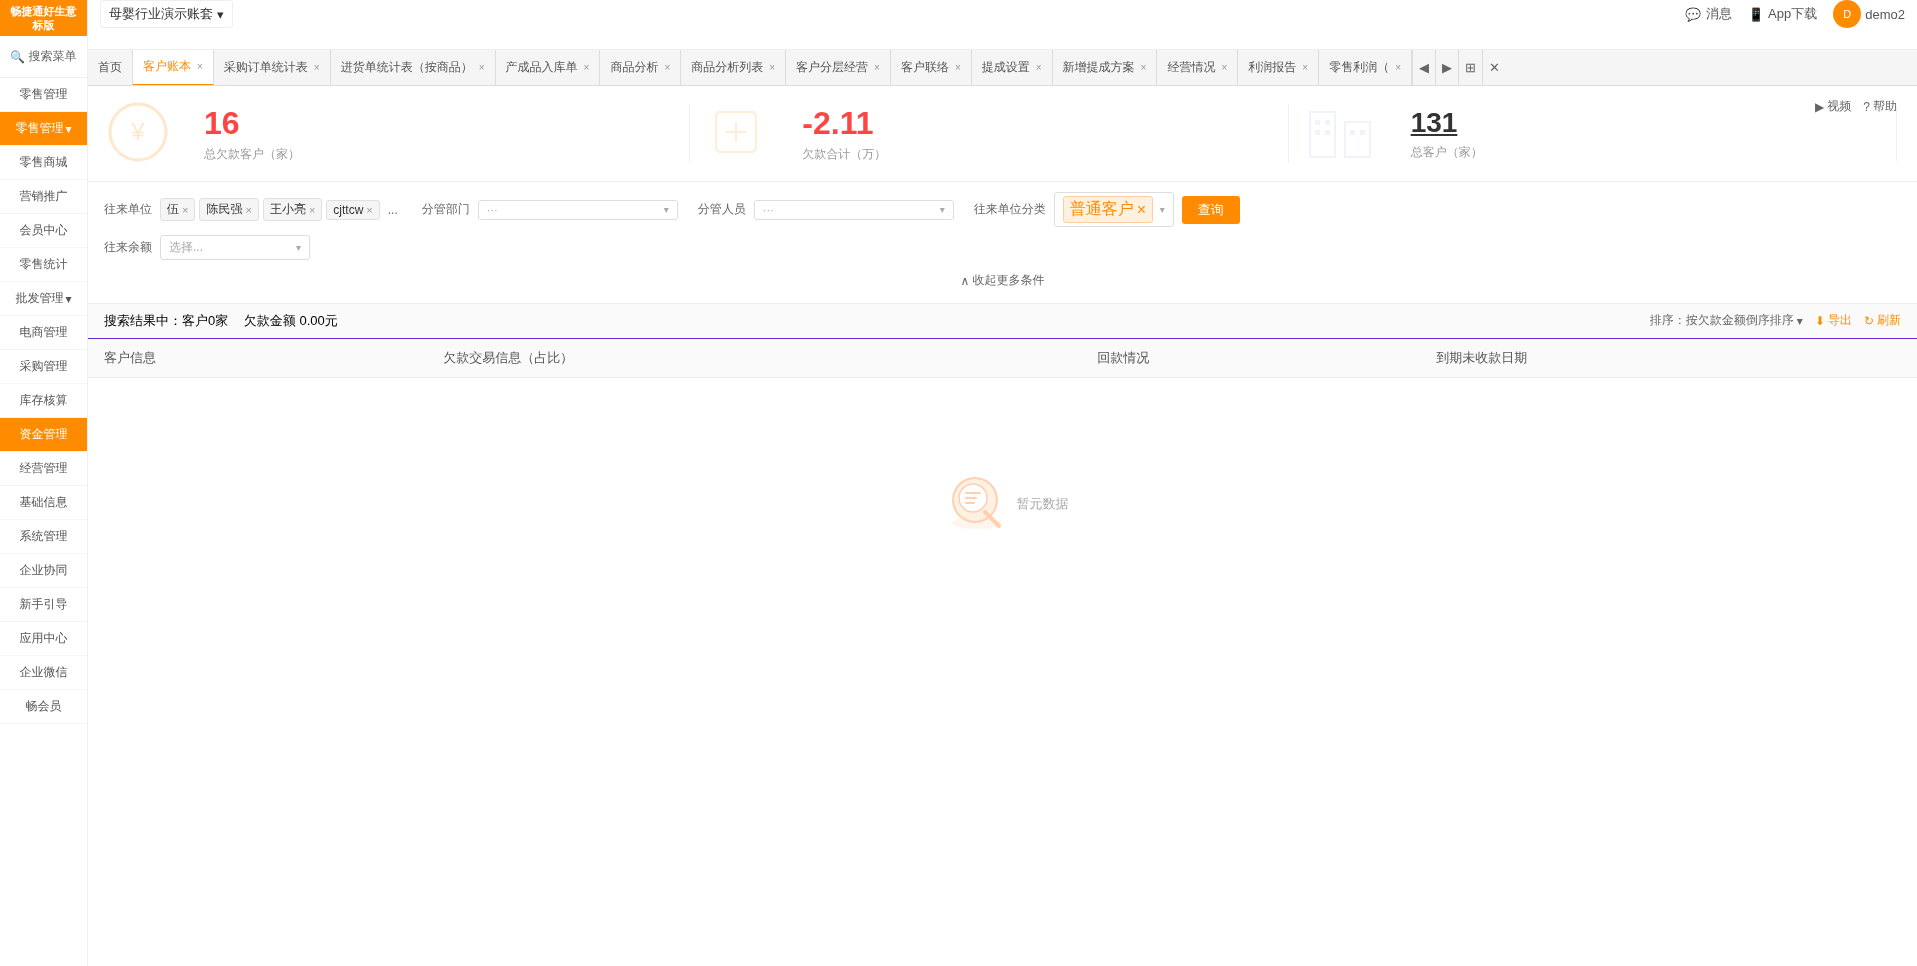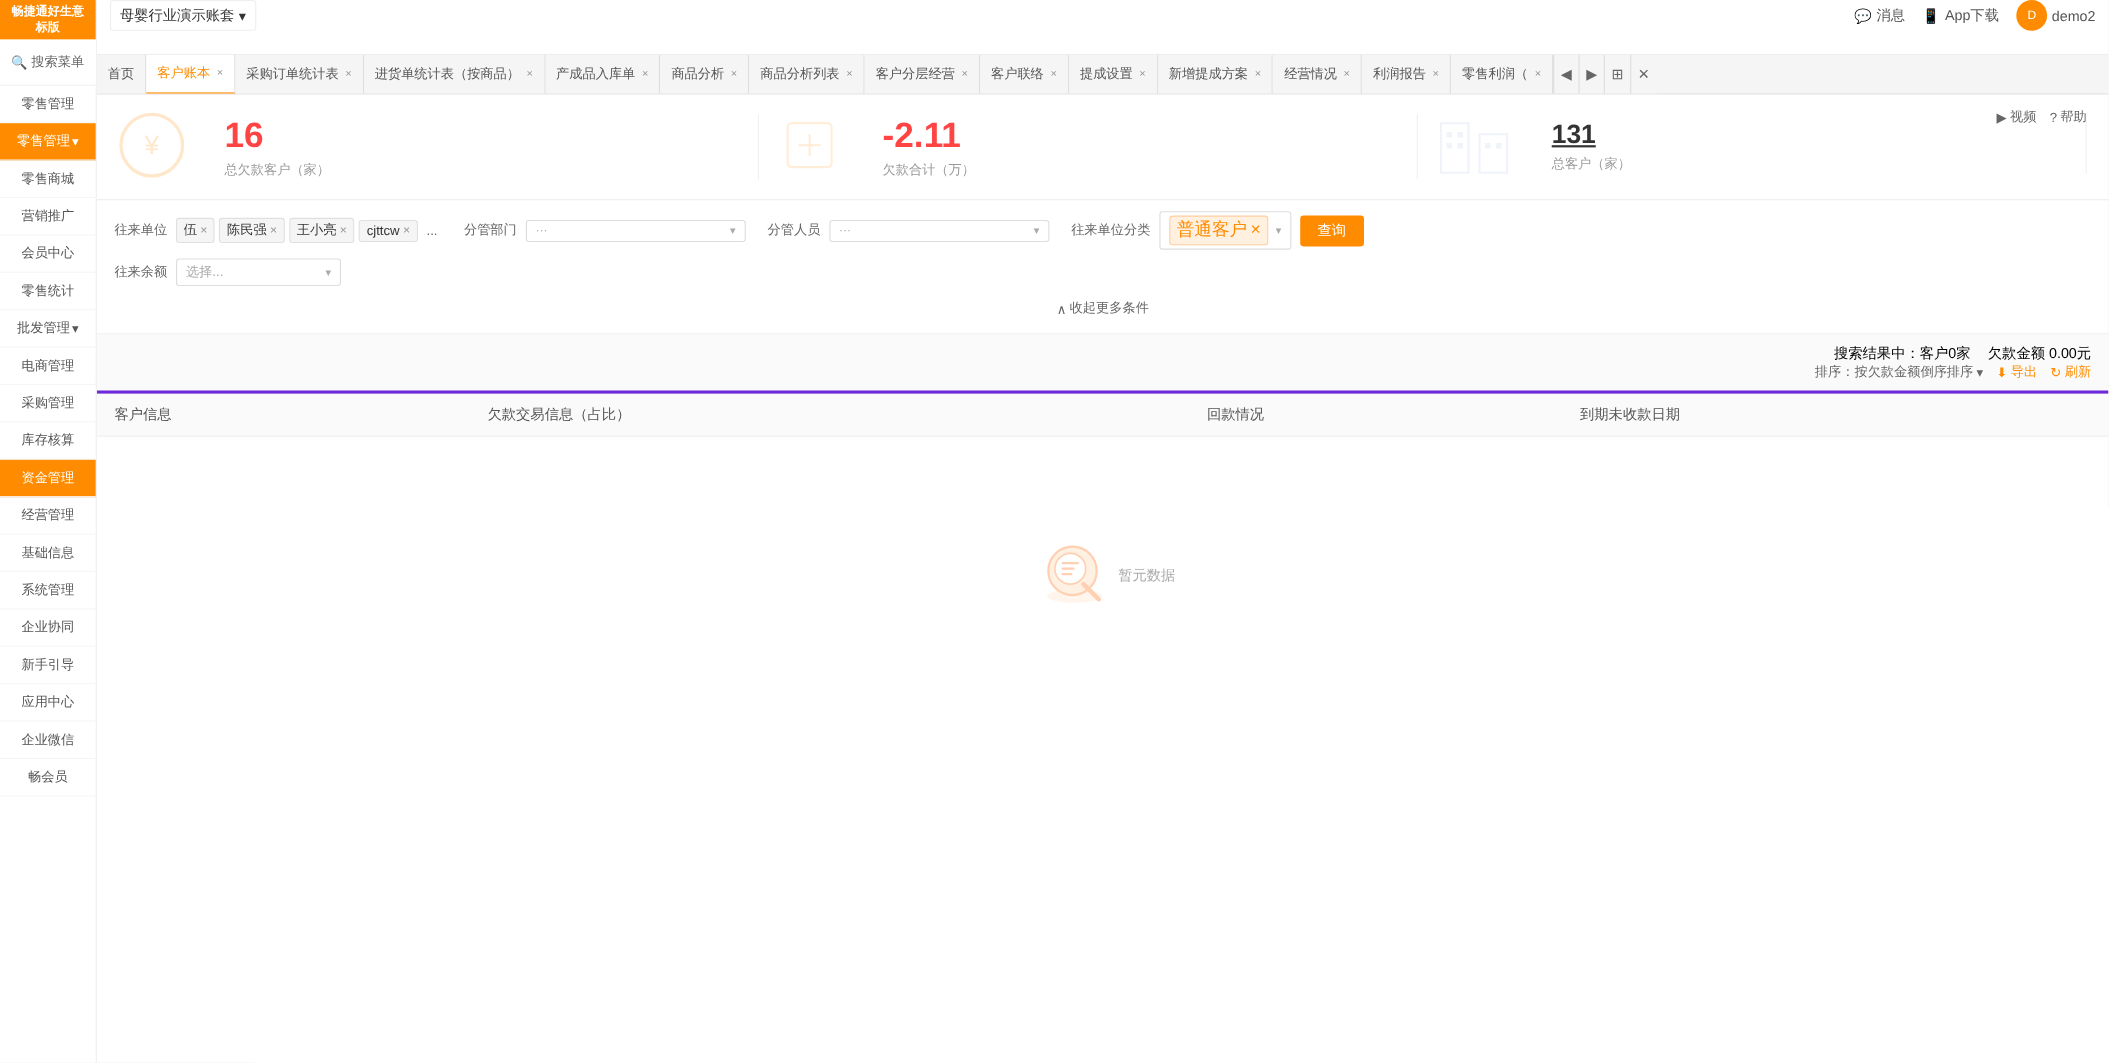--- a/index.html
+++ b/index.html
@@ -54,21 +54,21 @@
     .filter-tags { display: flex; align-items: center; gap: 4px; flex-wrap: wrap; }
     .filter-tag { display: flex; align-items: center; gap: 3px; background: #f5f5f5; border: 1px solid #e0e0e0; border-radius: 3px; padding: 2px 6px; font-size: 12px; color: #333; }
     .filter-tag-close { color: #999; cursor: pointer; font-size: 11px; }
     .filter-more { color: #666; font-size: 12px; cursor: pointer; padding: 2px 4px; }
     .filter-select { display: flex; align-items: center; gap: 4px; border: 1px solid #ddd; border-radius: 3px; padding: 3px 8px; font-size: 12px; color: #555; cursor: pointer; min-width: 120px; }
     .filter-select-large { min-width: 200px; }
     .filter-dropdown-icon { color: #aaa; font-size: 10px; margin-left: auto; }
     .collapse-btn { display: flex; align-items: center; gap: 3px; color: #666; font-size: 12px; cursor: pointer; padding: 4px 8px; justify-content: center; }
 
     
-    .search-result-bar { background: #fafafa; padding: 8px 16px; display: flex; align-items: flex-end; justify-content: space-between; border-bottom: 3px solid #6d28d9; flex-shrink: 0; flex-direction: column; }
+    .search-result-bar { background: #fafafa; padding: 8px 16px; display: flex; align-items: flex-start; justify-content: space-between; border-bottom: 1px solid #6d28d9; flex-shrink: 0; }
     .search-result-actions { display: flex; align-items: center; gap: 12px; }
     .sort-btn { display: flex; align-items: center; gap: 3px; font-size: 12px; color: #666; cursor: pointer; }
     .action-btn-sm { display: flex; align-items: center; gap: 3px; font-size: 12px; color: #ff8c00; cursor: pointer; }
 
     
     .table-container { flex: 1; overflow: auto; background: #fff; }
     table { width: 100%; border-collapse: collapse; }
     thead tr { background: #fafafa; }
     th { padding: 10px 16px; font-size: 13px; color: #555; font-weight: normal; text-align: left; border-bottom: 1px solid #eee; }
 
@@ -287,21 +287,21 @@
           <rect x="10" y="18" width="5" height="5" fill="#88aadd"></rect>
           <rect x="20" y="18" width="5" height="5" fill="#88aadd"></rect>
           <rect x="10" y="28" width="5" height="5" fill="#88aadd"></rect>
           <rect x="20" y="28" width="5" height="5" fill="#88aadd"></rect>
           <rect x="45" y="28" width="5" height="5" fill="#88aadd"></rect>
           <rect x="55" y="28" width="5" height="5" fill="#88aadd"></rect>
         </svg>
       </div>
 
       <div class="stat-item">
-        <span class="stat-value dark" style="font-size:24px;">131</span>
+        <span class="stat-value dark" style="font-size:28px;">131</span>
         <span class="stat-label">总客户（家）</span>
       </div>
 
       <div class="stats-actions">
         <div class="stats-action-btn">
           <span>▶</span>
           <span>视频</span>
         </div>
         <div class="stats-action-btn">
           <span>?</span>

